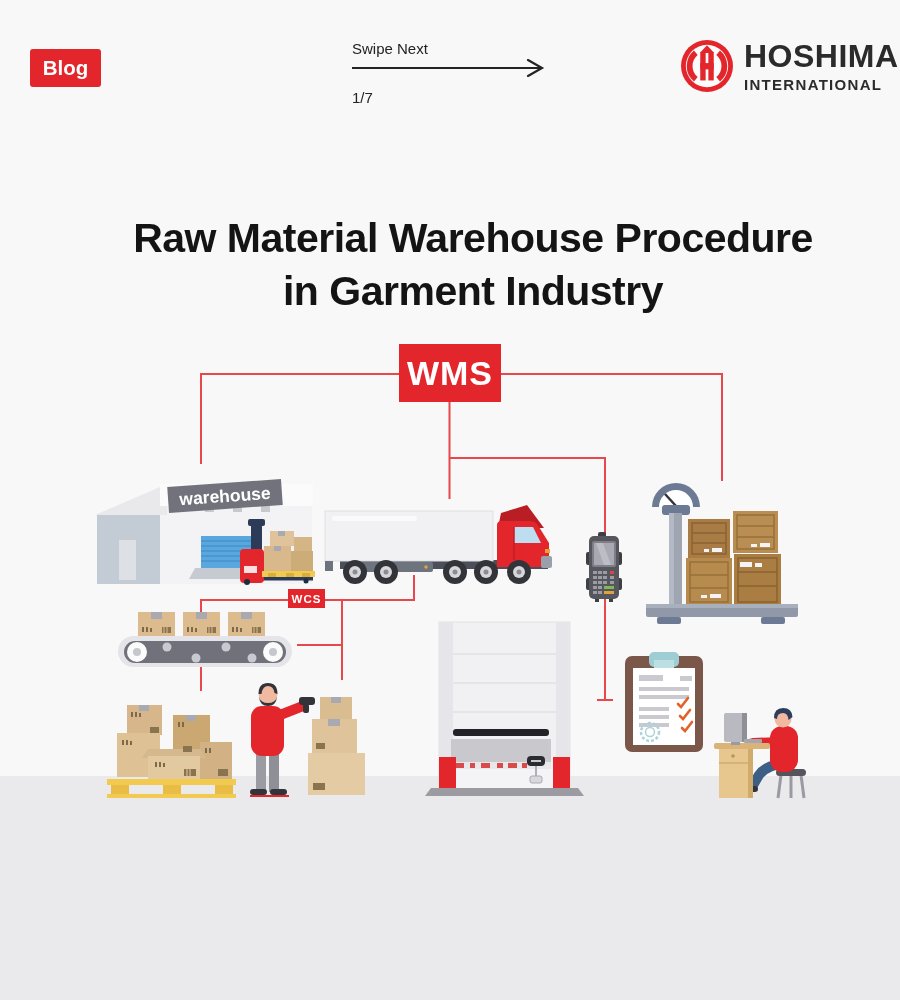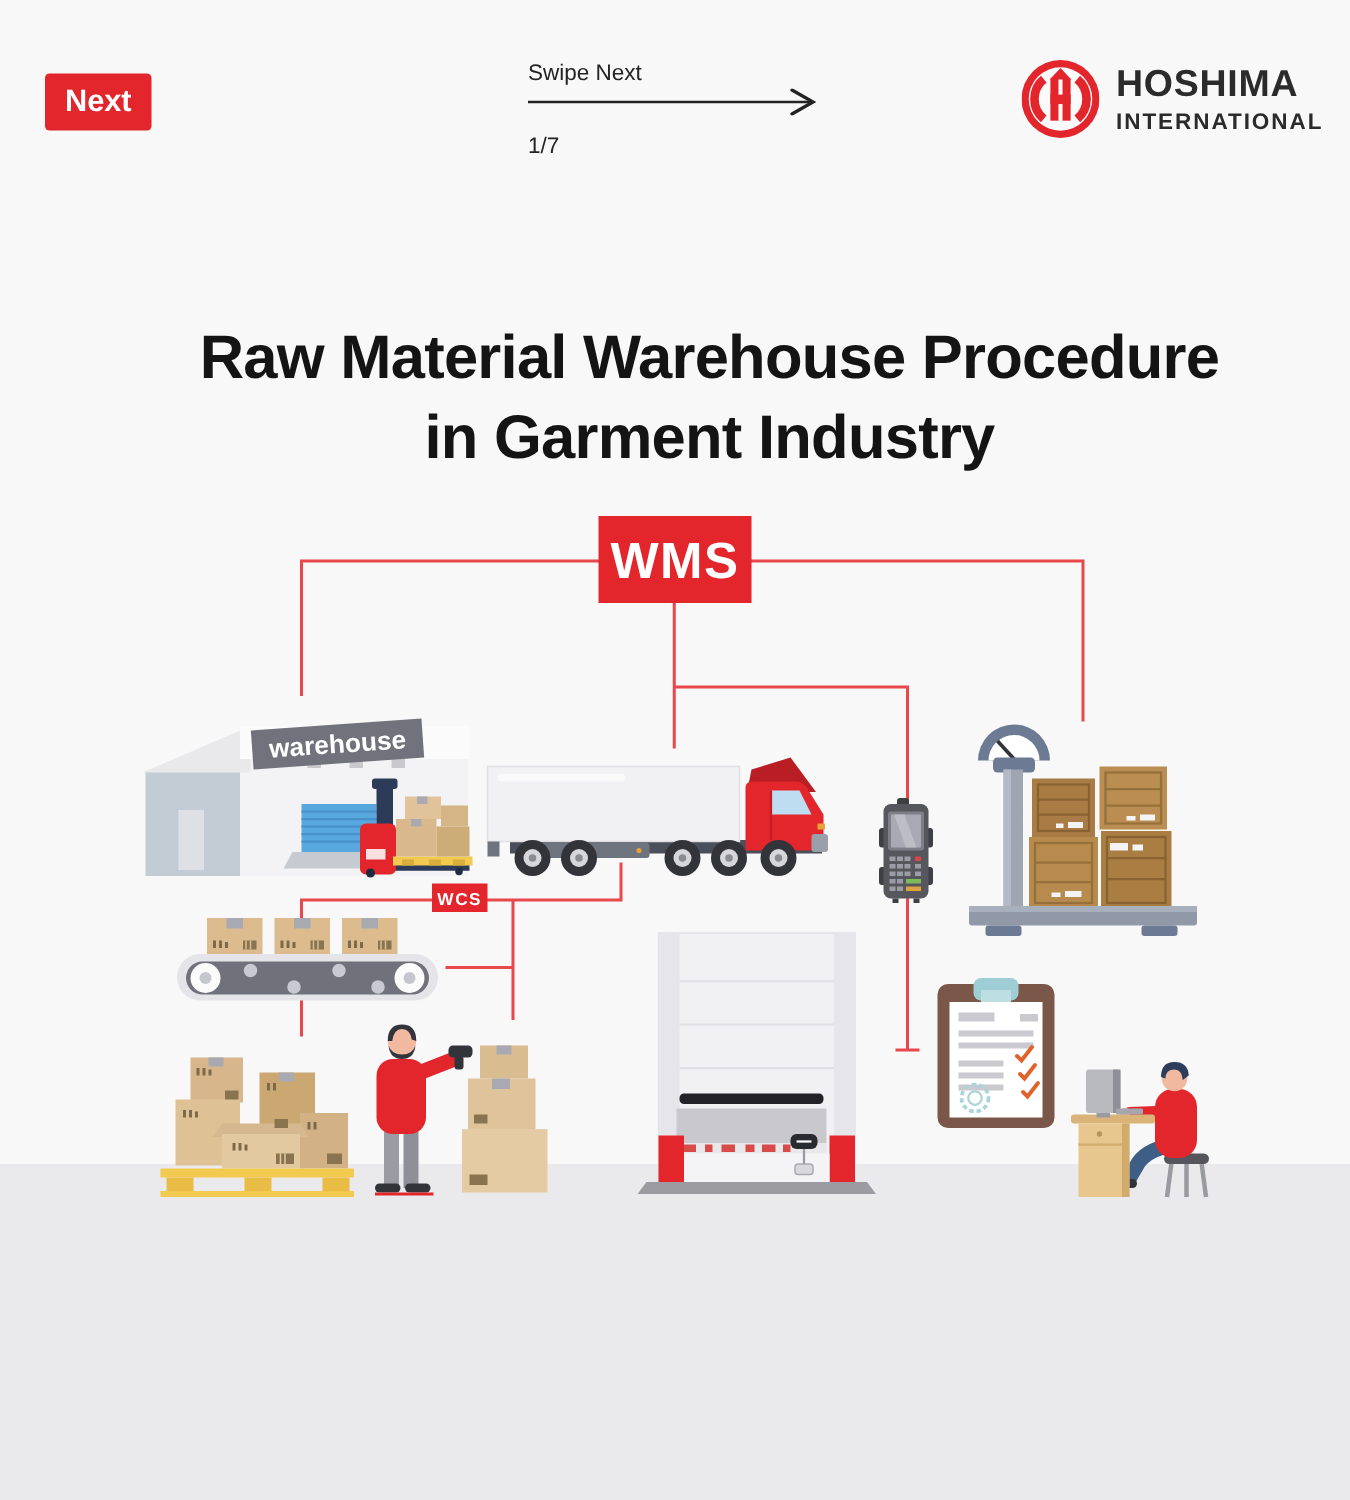--- a/index.html
+++ b/index.html
@@ -14,34 +14,34 @@
     left:30px;top:49px;width:71px;height:38px;background:#E2262C;color:#fff;
     display:flex;align-items:center;justify-content:center;
     font-size:20.5px;font-weight:700;border-radius:3px;
   }
   .swipe-wrap{left:352px;top:40px;width:196px;text-align:left;color:#232323;}
   .swipe-label{font-size:15px;font-weight:400;display:block;}
   .swipe-arrow{display:block;margin:2px auto 0 auto;}
   .swipe-pag{font-size:15px;display:block;margin-top:12px;}
   .brand{left:681px;top:40px;display:flex;align-items:center;}
   .brand-text{margin-left:11px;line-height:1;}
-  .brand-name{font-size:25px;font-weight:700;letter-spacing:.5px;color:#2B2B2B;display:block;}
+  .brand-name{font-size:32px;font-weight:700;letter-spacing:.5px;color:#2B2B2B;display:block;}
   .brand-sub{font-size:15px;font-weight:700;letter-spacing:1.3px;color:#2B2B2B;display:block;margin-top:5px;}
   
   .title{
     left:0;top:212px;width:900px;text-align:center;color:#141414;
     font-size:41px;line-height:53px;font-weight:700;letter-spacing:-.5px;padding-left:23px;
   }
   .diagram-svg{left:0;top:0;}
   svg text{font-family:"Liberation Sans", sans-serif;}
 </style>
 </head>
 <body>
 
-<div class="abs blog-badge">Next</div>
+<div class="abs blog-badge">Blog</div>
 
 <div class="abs swipe-wrap">
   <span class="swipe-label">Swipe Next</span>
   <svg class="swipe-arrow" width="196" height="18" viewBox="0 0 196 18">
     <line x1="0" y1="9" x2="188" y2="9" stroke="#232323" stroke-width="1.8"></line>
     <path d="M176 1 L190 9 L176 17" fill="none" stroke="#232323" stroke-width="2.2" stroke-linecap="round" stroke-linejoin="miter"></path>
   </svg>
   <span class="swipe-pag">1/7</span>
 </div>
 

